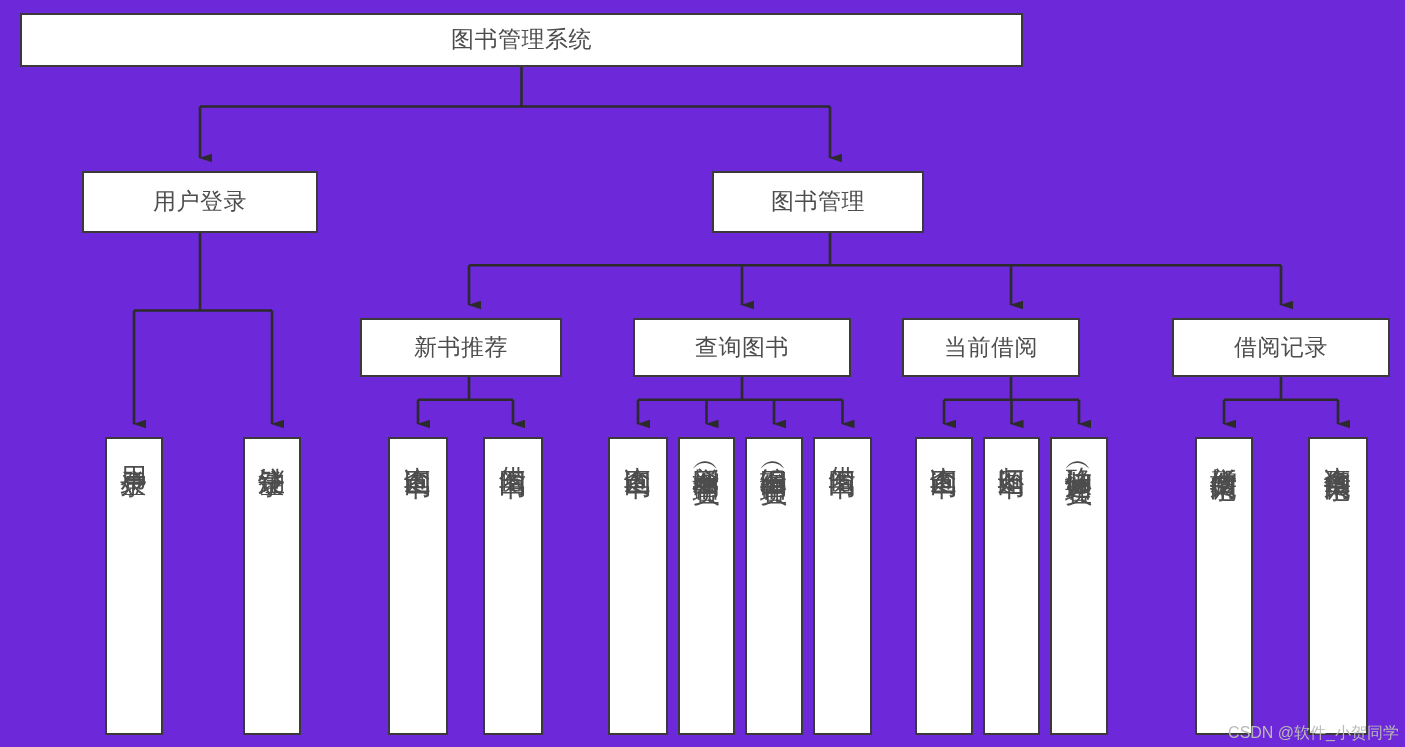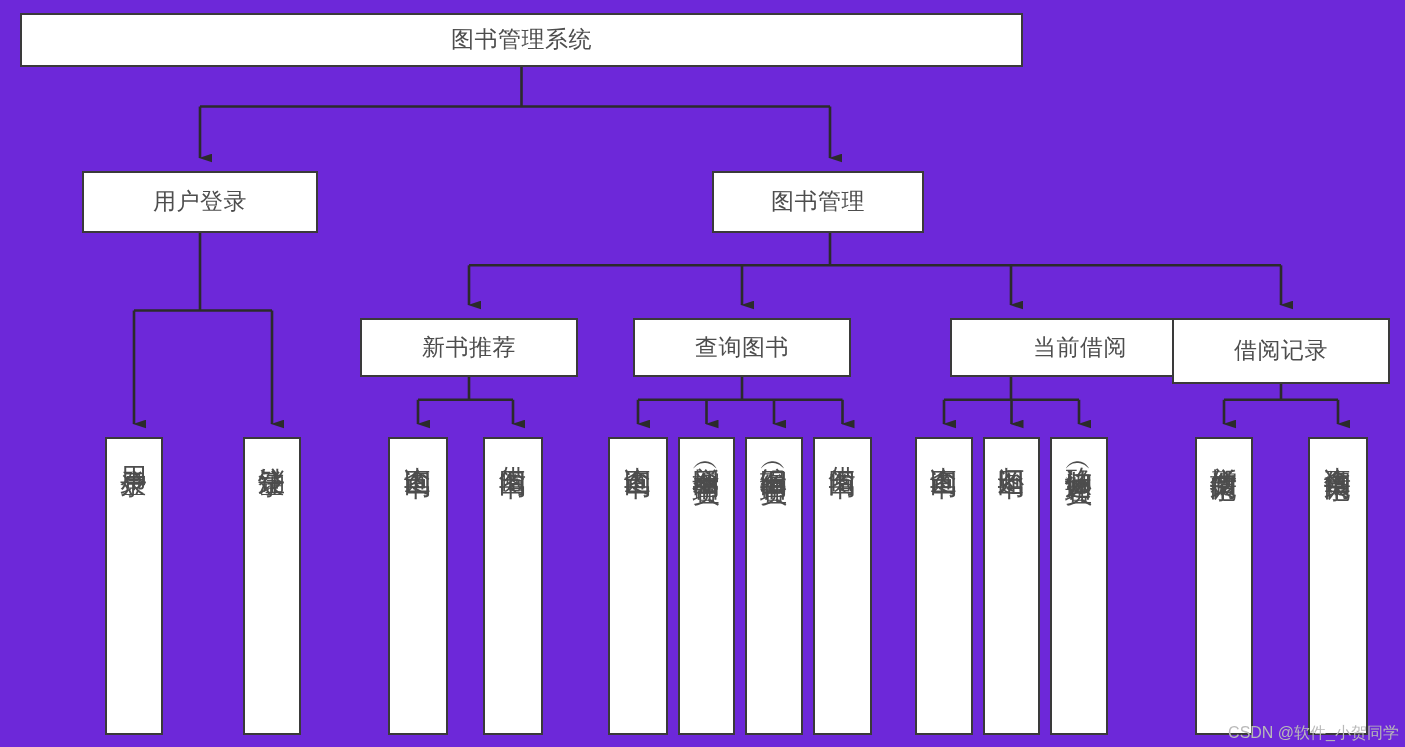--- a/index.html
+++ b/index.html
@@ -125,30 +125,30 @@
   <div id="node-layer">
       <div class="node horiz" style="left: 20px; top: 13px; width: 1003px; height: 54px;">
         <div class="node-label">图书管理系统</div>
       </div>
       <div class="node horiz" style="left: 82px; top: 171px; width: 236px; height: 62px;">
         <div class="node-label">用户登录</div>
       </div>
       <div class="node horiz" style="left: 712px; top: 171px; width: 212px; height: 62px;">
         <div class="node-label">图书管理</div>
       </div>
-      <div class="node horiz" style="left: 360px; top: 318px; width: 218px; height: 59px;">
+      <div class="node horiz" style="left: 360px; top: 318px; width: 202px; height: 59px;">
         <div class="node-label">新书推荐</div>
       </div>
       <div class="node horiz" style="left: 633px; top: 318px; width: 218px; height: 59px;">
         <div class="node-label">查询图书</div>
       </div>
-      <div class="node horiz" style="left: 950px; top: 318px; width: 260px; height: 59px;">
+      <div class="node horiz" style="left: 902px; top: 318px; width: 178px; height: 59px;">
         <div class="node-label">当前借阅</div>
       </div>
-      <div class="node horiz" style="left: 1172px; top: 318px; width: 218px; height: 66px; align-items: center;">
+      <div class="node horiz" style="left: 1172px; top: 318px; width: 218px; height: 59px; align-items: center;">
         <div class="node-label">借阅记录</div>
       </div>
       <div class="node vert" style="left: 105px; top: 437px; width: 58px; height: 298px;">
         <div class="node-label">用户登录</div>
       </div>
       <div class="node vert" style="left: 243px; top: 437px; width: 58px; height: 298px;">
         <div class="node-label">注销登录</div>
       </div>
       <div class="node vert" style="left: 388px; top: 437px; width: 60px; height: 298px;">
         <div class="node-label">查询图书</div>

